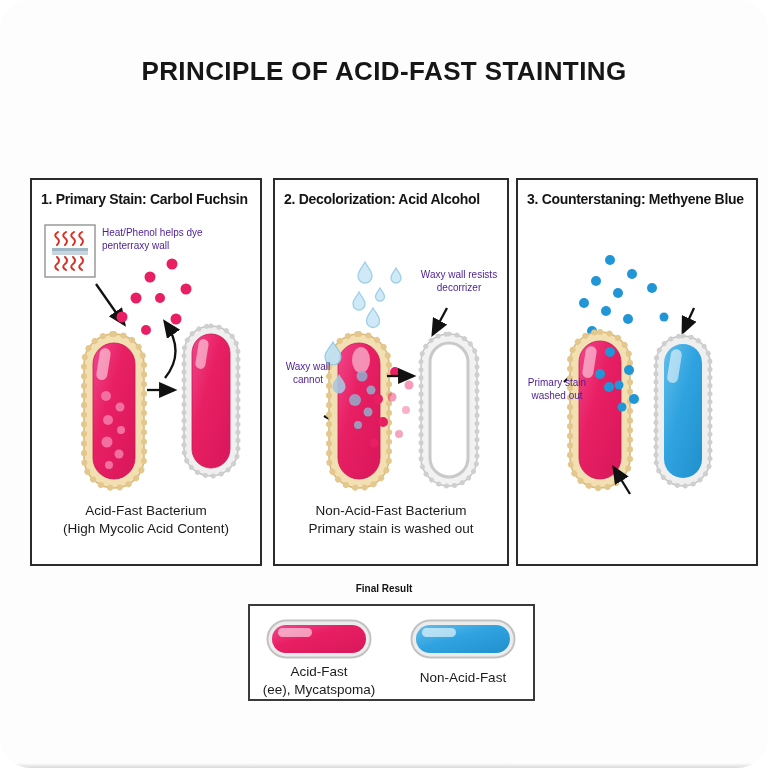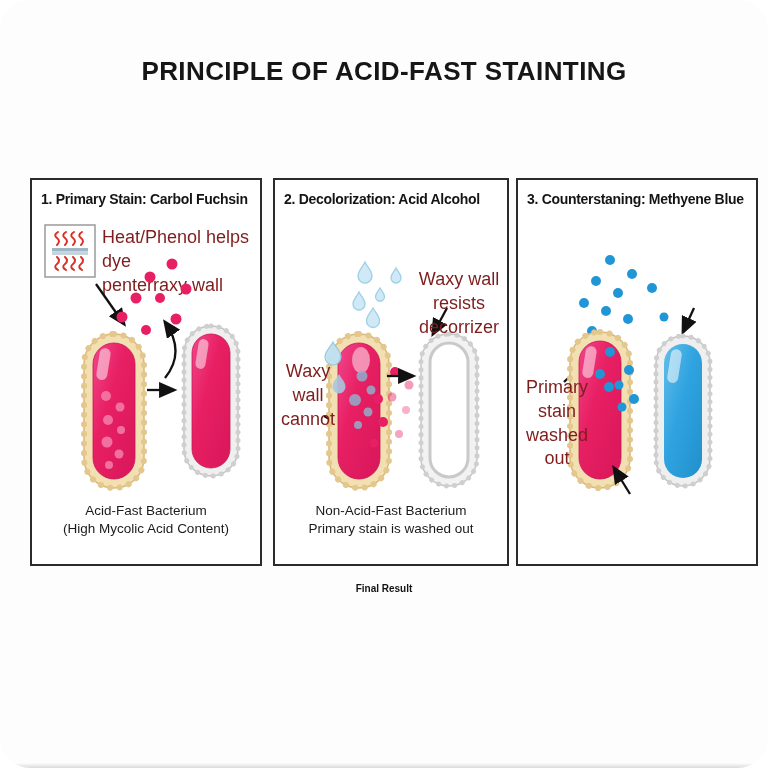--- a/index.html
+++ b/index.html
@@ -19,21 +19,21 @@
   }
   #panel1{left:30px;width:232px;}
   #panel2{left:273px;width:236px;padding-left:8px;}
   #panel3{left:516px;width:242px;}
   .panel-heading{
     position:absolute;top:11px;left:9px;right:4px;
     font-size:14px;font-weight:700;letter-spacing:-.3px;white-space:nowrap;color:#141414;
   }
   .panel-svg{position:absolute;left:0;top:0;width:100%;height:100%;pointer-events:none;}
   .note{
-    position:absolute;font-size:18px;line-height:1.32;color:#7f1d1d;
+    position:absolute;font-size:10px;line-height:1.32;color:#4c1d95;
   }
   .note.center{text-align:center;}
   .caption{
     position:absolute;top:322px;left:0;right:0;text-align:center;
     font-size:13.5px;line-height:1.35;color:#1a1a1a;
   }
   .heat-icon{position:absolute;left:12px;top:44px;}
   .fr-title{
     position:absolute;top:583px;left:0;width:100%;text-align:center;
     font-size:10px;font-weight:700;color:#141414;
@@ -281,15 +281,34 @@
     </svg>
 
     <div class="note center" style="left:0px;top:196px;width:78px;">
       <span class="line">Primary stain</span>
       <span class="line">washed out</span>
     </div>
   </div>
 
   <div class="fr-title">Final Result</div>
 
+  <div class="fr-box">
+    <svg class="pill" style="left:16px;top:13px;" width="106" height="40" viewBox="0 0 106 40">
+      <rect x="1.5" y="1.5" width="103" height="37" rx="18.5" fill="#ECECEC" stroke="#C2C2C2" stroke-width="2"></rect>
+      <rect x="6" y="6" width="94" height="28" rx="14" fill="url(#gp)"></rect>
+      <rect x="12" y="9" width="34" height="9" rx="4.5" fill="#ffffff" opacity="0.55"></rect>
+    </svg>
+    <svg class="pill" style="left:160px;top:13px;" width="106" height="40" viewBox="0 0 106 40">
+      <rect x="1.5" y="1.5" width="103" height="37" rx="18.5" fill="#ECECEC" stroke="#C2C2C2" stroke-width="2"></rect>
+      <rect x="6" y="6" width="94" height="28" rx="14" fill="url(#gb)"></rect>
+      <rect x="12" y="9" width="34" height="9" rx="4.5" fill="#ffffff" opacity="0.6"></rect>
+    </svg>
+    <div class="fr-label" style="left:4px;top:57px;width:130px;">
+      <span class="line">Acid-Fast</span>
+      <span class="line">(ee), Mycatspoma)</span>
+    </div>
+    <div class="fr-label" style="left:150px;top:63px;width:126px;">
+      <span class="line">Non-Acid-Fast</span>
+    </div>
+  </div>
 
   <div class="bottom-smudge"></div>
 </div>
 
 </body></html>

